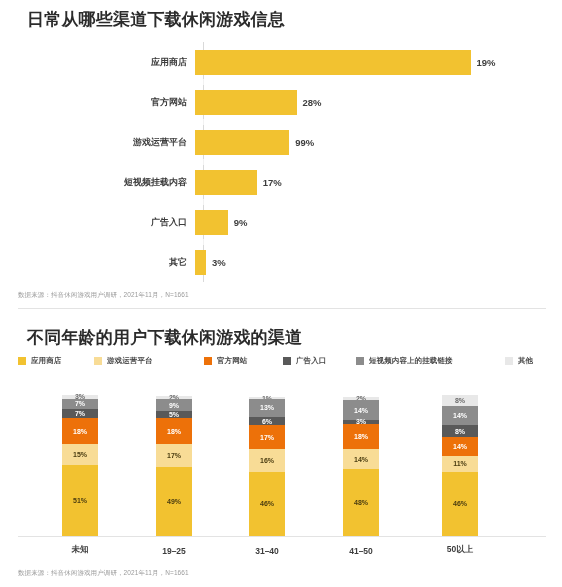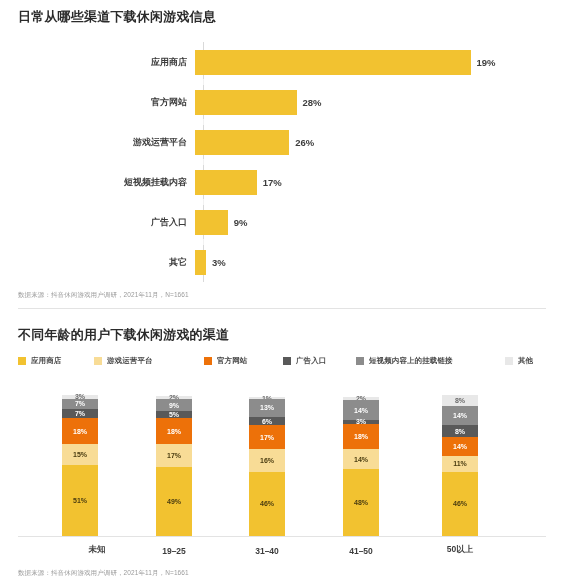--- a/index.html
+++ b/index.html
@@ -12,22 +12,22 @@
     color: #3a3a3a;
     overflow: hidden;
     position: relative;
   }
 
   
   #section-bar { position: absolute; left: 0; top: 0; width: 562px; height: 308px; }
 
   .panel-title {
     position: absolute;
-    left: 18px;
-    font-size: 13px;
+    left: 27px;
+    font-size: 17px;
     font-weight: bold;
     color: #2b2b2b;
     letter-spacing: 0.2px;
     white-space: nowrap;
   }
   #title-1 { top: 8px; }
   #title-2 { top: 326px; }
 
   .source-note {
     position: absolute;
@@ -198,21 +198,21 @@
         <div class="hbar-track">
           <div class="hbar-fill" style="width: 101.5px; background: rgb(242, 194, 48);"></div>
           <div class="hbar-value">28%</div>
         </div>
       </div>
       <div class="hbar-tick" style="top: 43px;"></div>
       <div class="hbar-row" style="top: 86px;">
         <div class="hbar-label">游戏运营平台</div>
         <div class="hbar-track">
           <div class="hbar-fill" style="width: 94.25px; background: rgb(242, 194, 48);"></div>
-          <div class="hbar-value">26%</div>
+          <div class="hbar-value">99%</div>
         </div>
       </div>
       <div class="hbar-tick" style="top: 83px;"></div>
       <div class="hbar-row" style="top: 126px;">
         <div class="hbar-label">短视频挂载内容</div>
         <div class="hbar-track">
           <div class="hbar-fill" style="width: 61.625px; background: rgb(242, 194, 48);"></div>
           <div class="hbar-value">17%</div>
         </div>
       </div>
@@ -286,21 +286,21 @@
         <div class="stack-seg" style="height: 25.2px; background: rgb(237, 113, 9);">
           <span style="color: rgb(255, 255, 255);">18%</span>
         </div>
         <div class="stack-seg" style="height: 21px; background: rgb(248, 220, 150);">
           <span style="color: rgb(74, 60, 16);">15%</span>
         </div>
         <div class="stack-seg" style="height: 71.4px; background: rgb(242, 194, 48);">
           <span style="color: rgb(74, 60, 16);">51%</span>
         </div>
       </div>
-      <div class="stack-xlabel" style="left: 34px;">未知</div>
+      <div class="stack-xlabel" style="left: 17px;">未知</div>
       <div class="stack-col" style="left: 138px;">
         <div class="stack-seg" style="height: 2.8px; background: rgb(232, 232, 232);">
           <span style="color: rgb(107, 107, 107);">2%</span>
         </div>
         <div class="stack-seg" style="height: 12.6px; background: rgb(140, 140, 140);">
           <span style="color: rgb(255, 255, 255);">9%</span>
         </div>
         <div class="stack-seg" style="height: 7px; background: rgb(89, 89, 89);">
           <span style="color: rgb(255, 255, 255);">5%</span>
         </div>

